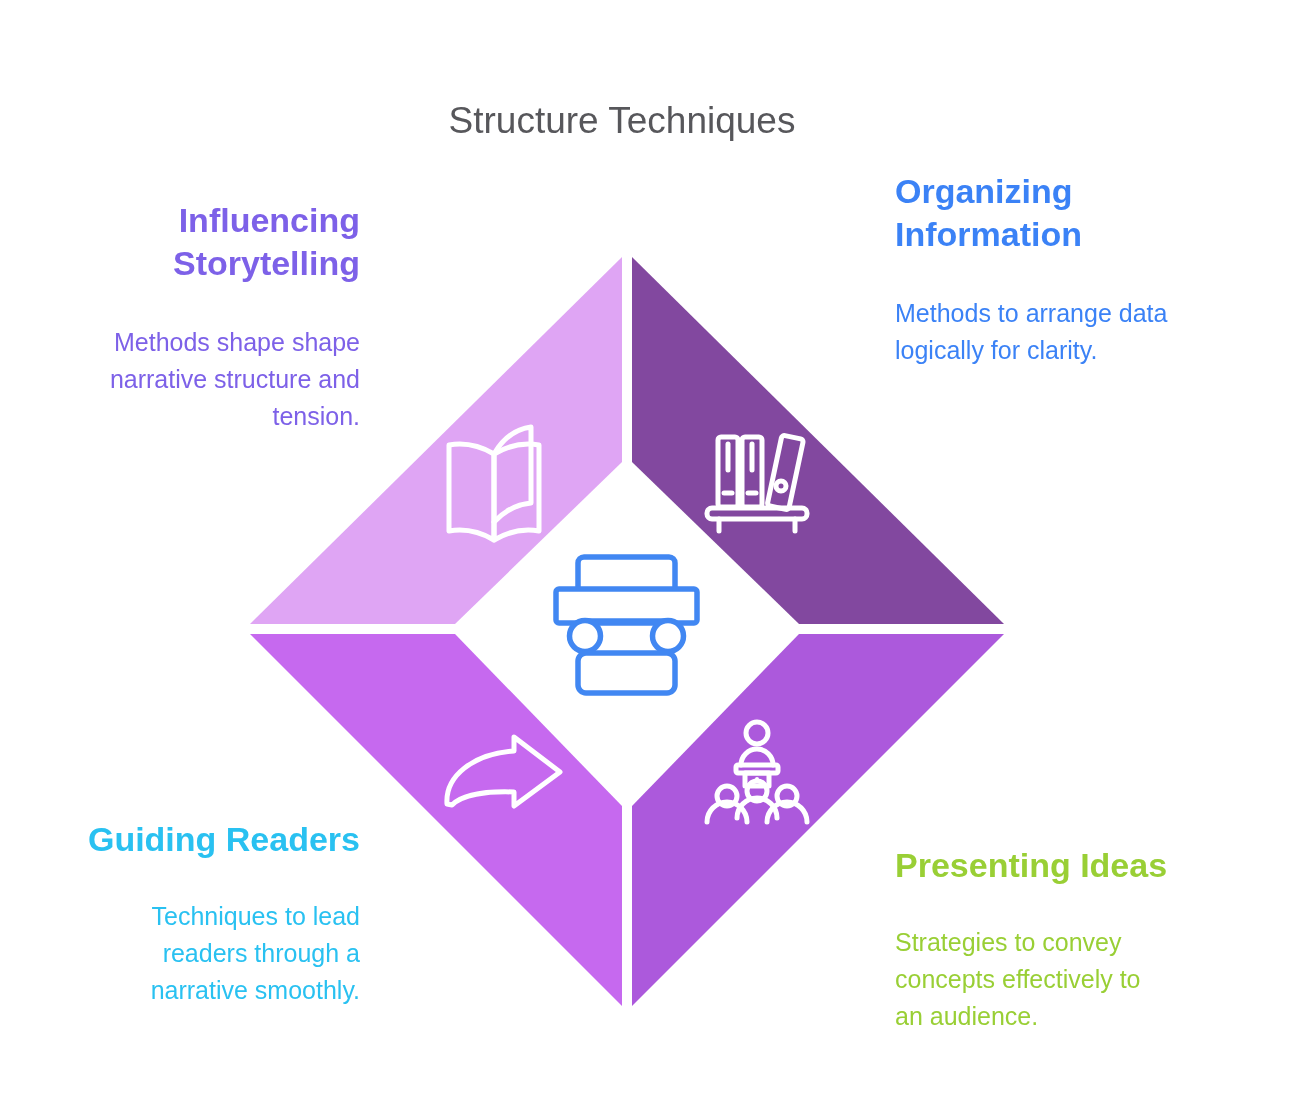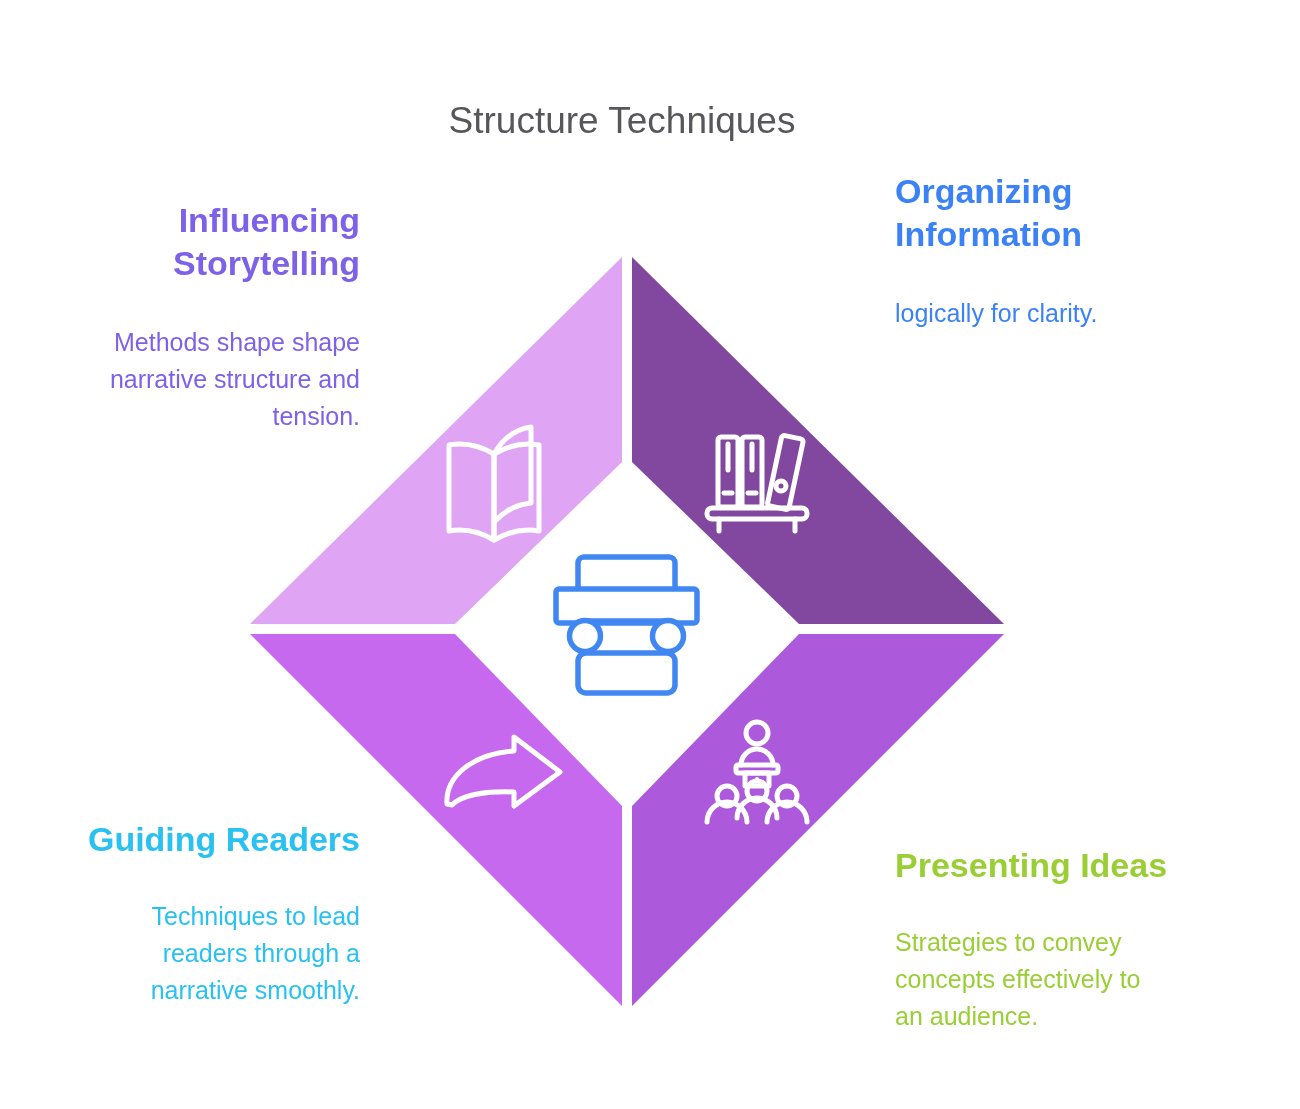--- a/index.html
+++ b/index.html
@@ -125,20 +125,21 @@
       <span>tension.</span>
     </p>
   </div>
 
   <div class="text-block block-tr">
     <h2 class="heading c-green">
       <span>Organizing</span>
       <span>Information</span>
     </h2>
     <p class="desc c-green">
+      <span>Methods to arrange data</span>
       <span>logically for clarity.</span>
     </p>
   </div>
 
   <div class="text-block block-bl">
     <h2 class="heading c-cyan">
       <span>Guiding Readers</span>
     </h2>
     <p class="desc c-cyan">
       <span>Techniques to lead</span>

